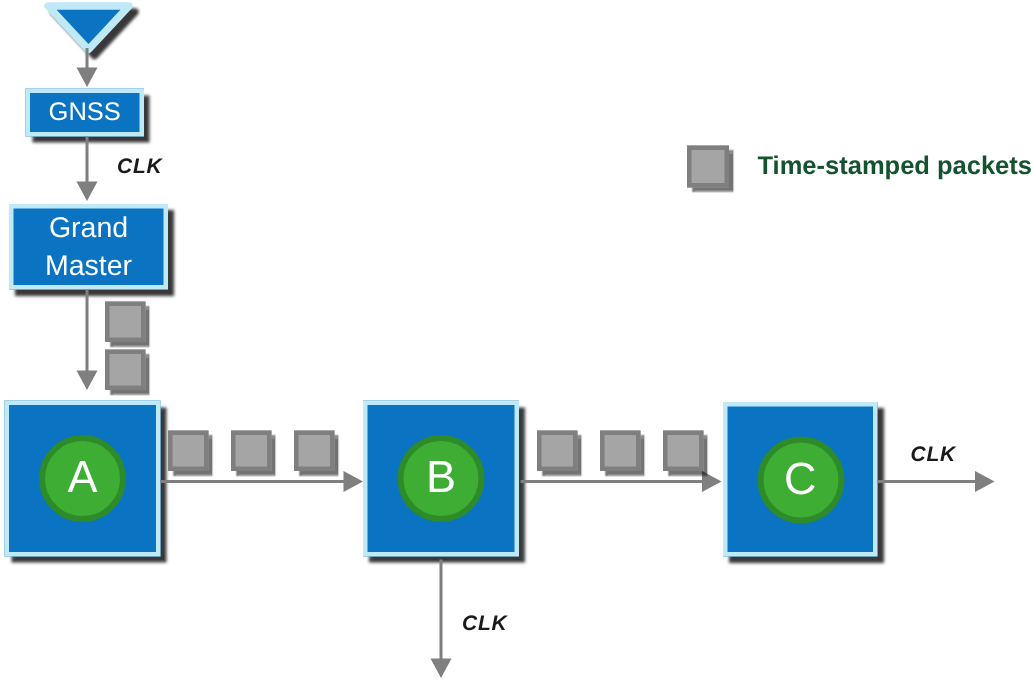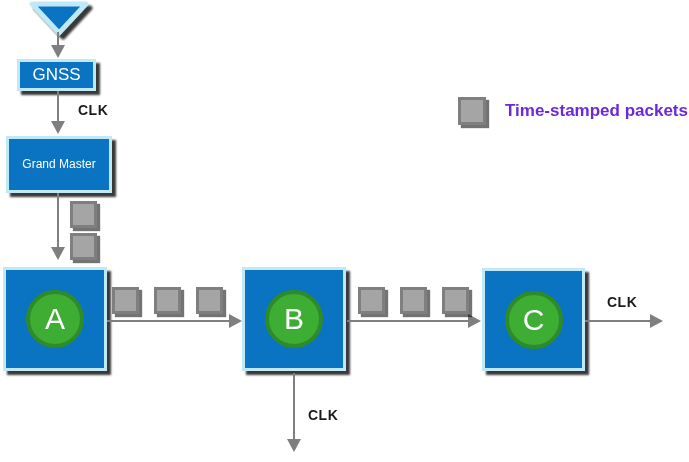--- a/index.html
+++ b/index.html
@@ -35,32 +35,33 @@
     border-top:13px solid var(--arrow);
   }
   .ah-right{
     position:absolute; width:0; height:0;
     border-top:7px solid transparent; border-bottom:7px solid transparent;
     border-left:13px solid var(--arrow);
   }
   .clk{
     position:absolute; font-size:14px; font-weight:bold; color:var(--text);
     letter-spacing:0.5px;
+    font-style:italic;
   }
   .packet{
     width:27px; height:27px; box-sizing:border-box;
     background:var(--packet-fill); border:3px solid var(--packet-border);
     box-shadow:3px 3px 1px rgba(0,0,0,0.55);
   }
   .packet-group-v{position:absolute; display:flex; flex-direction:column; gap:5px;}
   .packet-group-h{position:absolute; display:flex; flex-direction:row; gap:15px;}
   .legend{position:absolute; display:flex; align-items:center; gap:19px;}
   .legend .packet{width:28px; height:28px;}
-  .legend-label{font-size:17px; font-weight:bold; color:#6d28d9;}
-  .gm-text{font-size:12px; line-height:25px; width:80px;}
+  .legend-label{font-size:17px; font-weight:bold; color:#14532d;}
+  .gm-text{font-size:19px; line-height:25px; width:80px;}
   .gnss-text{font-size:17px;text-align:right;}
   .antenna{position:absolute; filter:drop-shadow(4px 4px 1px rgba(0,0,0,0.78));}
 </style>
 </head>
 <body>
 
 <div id="canvas">
 
   <svg class="antenna" style="left:29px; top:1px;" width="60" height="36" viewBox="0 0 60 36">
     <polygon points="3,3 57,3 30,32" fill="#0a73c2" stroke="#bfe9f7" stroke-width="5" stroke-linejoin="round"></polygon>

